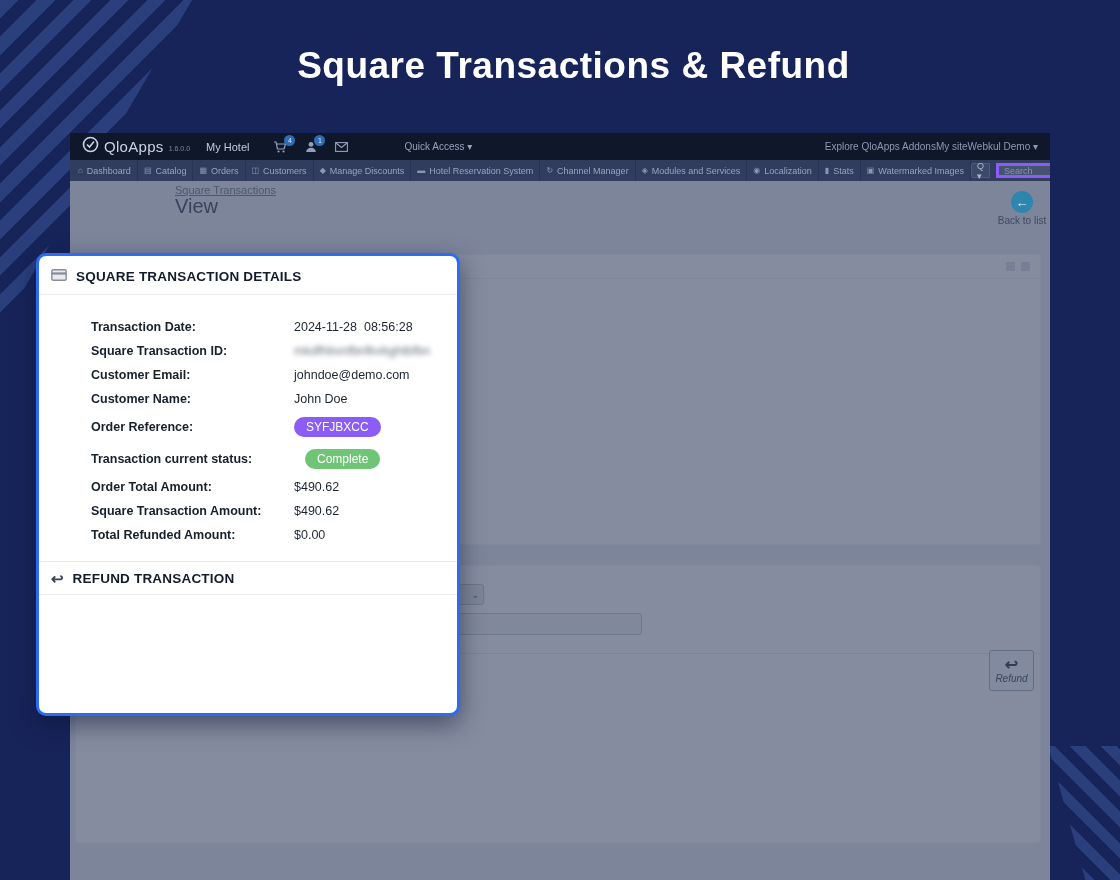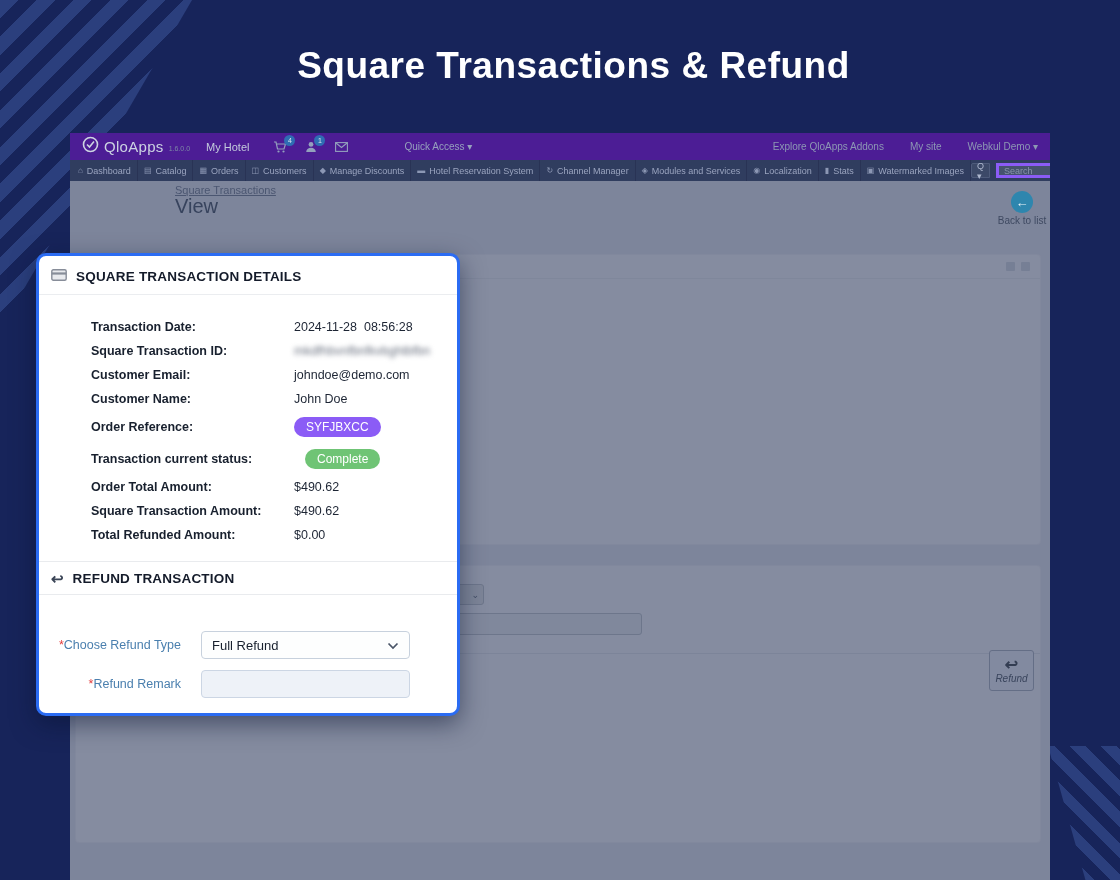--- a/index.html
+++ b/index.html
@@ -15,33 +15,33 @@
     background:repeating-linear-gradient(45deg,#2b3f7d 0 11px,transparent 11px 22px);
     clip-path:polygon(0 0,100% 0,100% 100%,52% 100%); }
 
   .hero-title { position:absolute; left:0; top:45px; width:100%; text-align:center;
     color:#ffffff; font-size:37px; font-weight:bold; letter-spacing:.5px;padding-left:27px; }
 
   
   .shot { position:absolute; left:70px; top:133px; width:980px; height:747px;
           background:#7d859b; overflow:hidden; z-index:1; }
 
-  .topbar { position:relative; height:27px; background:#4c1d95; display:flex;
+  .topbar { position:relative; height:27px; background:#0f172a; display:flex;
             align-items:center; padding:0 12px; color:#97a2be;text-align:center; }
   .logo-wrap { display:flex; align-items:center; gap:5px; }
   .logo-text { font-size:15px; color:#ccd3e2; letter-spacing:.3px; }
   .logo-ver { font-size:7px; color:#7d88a6; margin-top:4px; }
   .shop-name { font-size:11px; color:#c3cbdc; margin-left:16px; }
   .tb-icons { display:flex; align-items:center; gap:18px; margin-left:24px; }
   .tb-ic { position:relative; display:inline-flex; }
   .tb-badge { position:absolute; top:-6px; right:-8px; width:11px; height:11px;
     background:#2f6db3; border-radius:50%; color:#dbe4f2; font-size:7px;
     display:flex; align-items:center; justify-content:center; }
   .quick-access { font-size:10px; margin-left:56px; color:#96a1bd; }
-  .tb-right { margin-left:auto; display:flex; align-items:center; gap:26px; font-size:10px; color:#8d98b4; }
+  .tb-right { margin-left:auto; display:flex; align-items:center; font-size:10px; color:#8d98b4; }
 
   .menubar { height:21px; background:#303d5f; display:flex; align-items:stretch; padding-left:2px; }
   .mi { display:flex; align-items:center; gap:4px; padding:0 6px; font-size:9px;
         color:#9aa4bf; border-right:1px solid #293355; white-space:nowrap; }
   .mico { font-size:8px; color:#8c97b4; }
   .msearch { margin-left:auto; display:flex; align-items:center; gap:6px; padding-right:8px; }
   .q-btn { display:flex; align-items:center; gap:2px; height:15px; padding:0 5px;
     background:#3c4968; border:1px solid #4e5b7b; border-radius:2px 0 0 2px;
     color:#aeb8cf; font-size:9px; }
   .search-input { width:88px; height:15px; background:#46536f; border:3px solid #8b5cf6;
@@ -290,31 +290,14 @@
       </div>
     </div>
 
     <div class="sec-div"></div>
 
     <div class="r-head">
       <span class="r-ic">↩</span>
       <span class="p-head-title">REFUND TRANSACTION</span>
     </div>
 
-    <div class="rform">
-      <div class="frow">
-        <span class="flabel"><span class="req">*</span><span>Choose Refund Type</span></span>
-        <span class="fsel">
-          <span>Full Refund</span>
-          <span>
-            <svg width="12" height="8" viewBox="0 0 12 8">
-                <path d="M1.5 1.5 L6 6 L10.5 1.5" fill="none" stroke="#4a5568" stroke-width="1.7"></path>
-              </svg>
-          </span>
-        </span>
-      </div>
-      <div class="frow">
-        <span class="flabel"><span class="req">*</span><span>Refund Remark</span></span>
-        <input class="finput" value="" style="">
-      </div>
-    </div>
   </div>
 </div>
 
 </body></html>

